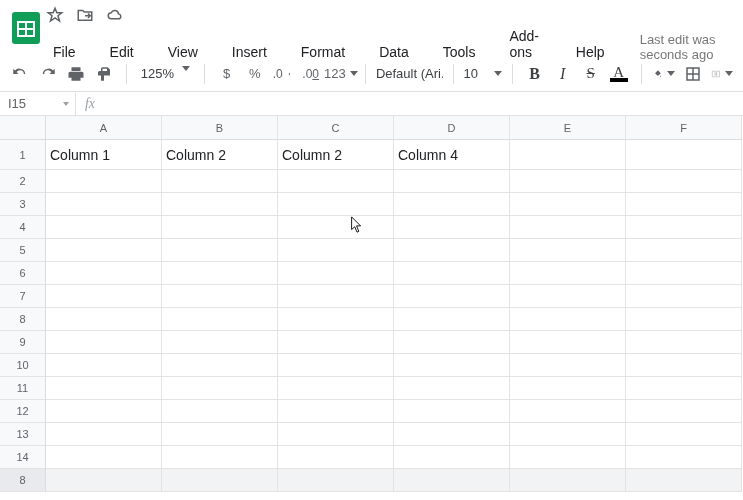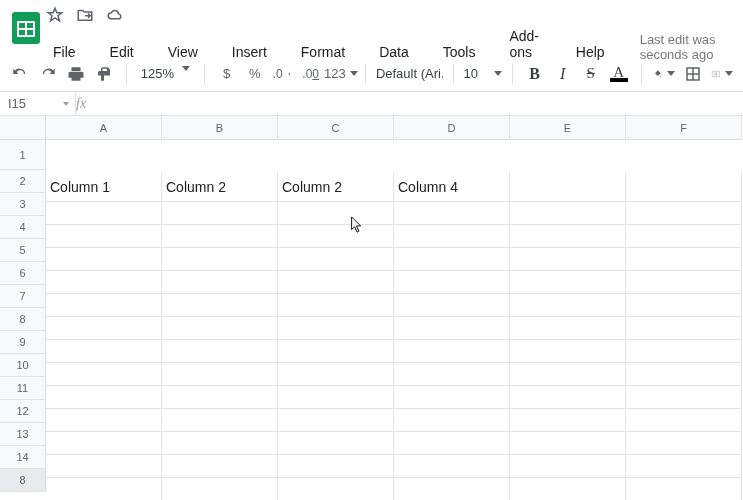--- a/index.html
+++ b/index.html
@@ -32,35 +32,35 @@
   .italic { font-style:italic; font-family:"Times New Roman",serif; font-size:16px; color:#3c4043;}
   .strike { text-decoration:line-through; font-family:"Times New Roman",serif; font-size:15px; color:#3c4043;}
   .text-color { display:flex; flex-direction:column; align-items:center; gap:0; }
   .text-color .A { font-family:"Times New Roman",serif; font-size:15px; line-height:12px; color:#3c4043;}
   .text-color .bar { width:18px; height:4px; background:#000; }
 
   
   .fx-bar { height:24px; border-bottom:1px solid #e0e0e0; display:flex; align-items:center; font-size:13px; color:#5f6368;}
   .name-box { width:76px; height:22px; display:flex; align-items:center; padding-left:8px; gap:6px; border-right:1px solid #e0e0e0;}
   .name-caret { width:0; height:0; border-left:3px solid transparent; border-right:3px solid transparent; border-top:4px solid #9aa0a6; margin-left:auto; margin-right:6px;}
-  .fx-label { font-style:italic; color:#9aa0a6; width:28px; text-align:left; font-family:serif; font-size:14px;}
+  .fx-label { font-style:italic; color:#9aa0a6; width:28px; text-align:center; font-family:serif; font-size:14px;}
   .fx-input { flex:1; height:22px; border:none; outline:none; font-size:13px; padding-left:2px;}
 
   
   .grid { display:flex; }
   .corner { width:46px; height:24px; background:#f8f9fa; border-right:1px solid #dadce0; border-bottom:1px solid #dadce0;}
   .col-headers { display:flex; }
   .ch { width:116px; height:24px; background:#f8f9fa; border-right:1px solid #e3e3e3; border-bottom:1px solid #dadce0; display:flex; align-items:center; justify-content:center; font-size:11px; color:#5f6368; cursor:pointer;}
   .row-headers { display:flex; flex-direction:column; }
   .rh { width:46px; height:23px; background:#f8f9fa; border-right:1px solid #dadce0; border-bottom:1px solid #e3e3e3; display:flex; align-items:center; justify-content:center; font-size:11px; color:#5f6368; cursor:pointer;}
   .rh.sel { background:#e8eaed; }
   .cells { position:relative; }
   .crow { display:flex; }
   .cell { width:116px; height:23px; border-right:1px solid #e3e3e3; border-bottom:1px solid #e3e3e3; font-size:14px; padding:2px 4px; color:#202124; display:flex; align-items:center; cursor:cell;}
-  .crow.r1 .cell { height:30px;margin-top:32px; }
+  .crow.r1 .cell { height:30px; }
   .crow.r15 .cell { background:#f1f3f4; }
 
   
   .cursorimg { position:absolute; left:350px; top:216px; pointer-events:none; }
   .cursorimg svg { width:14px; height:18px; }
 
 </style>
 </head>
 <body>
 

